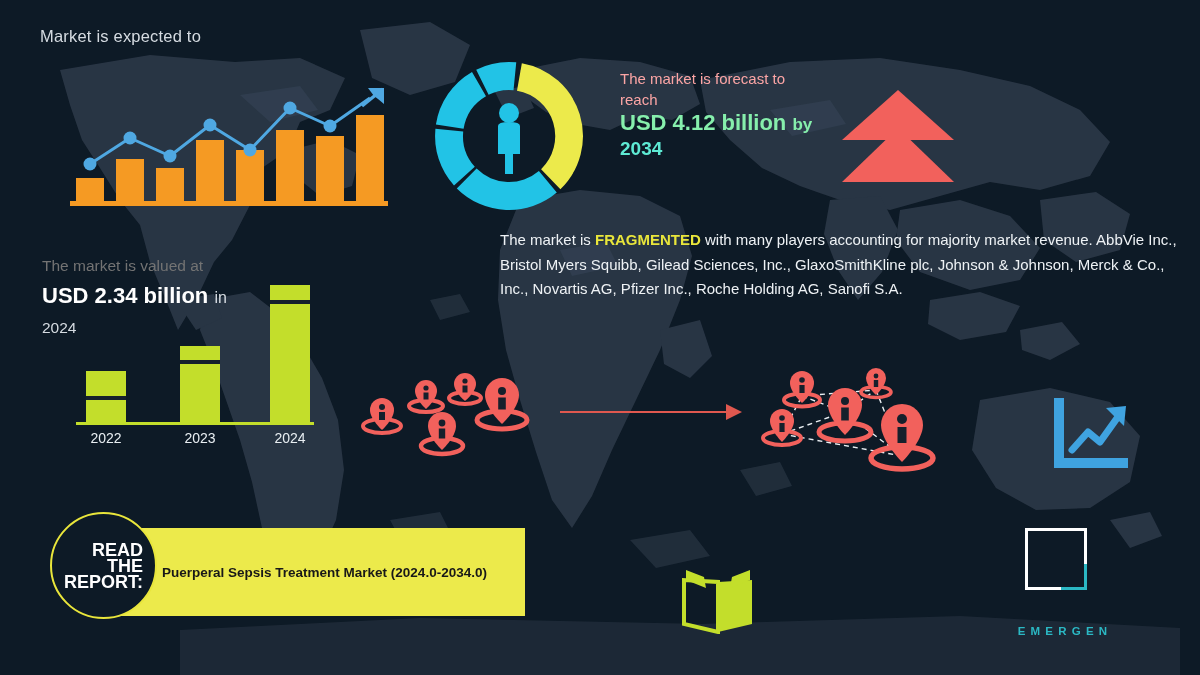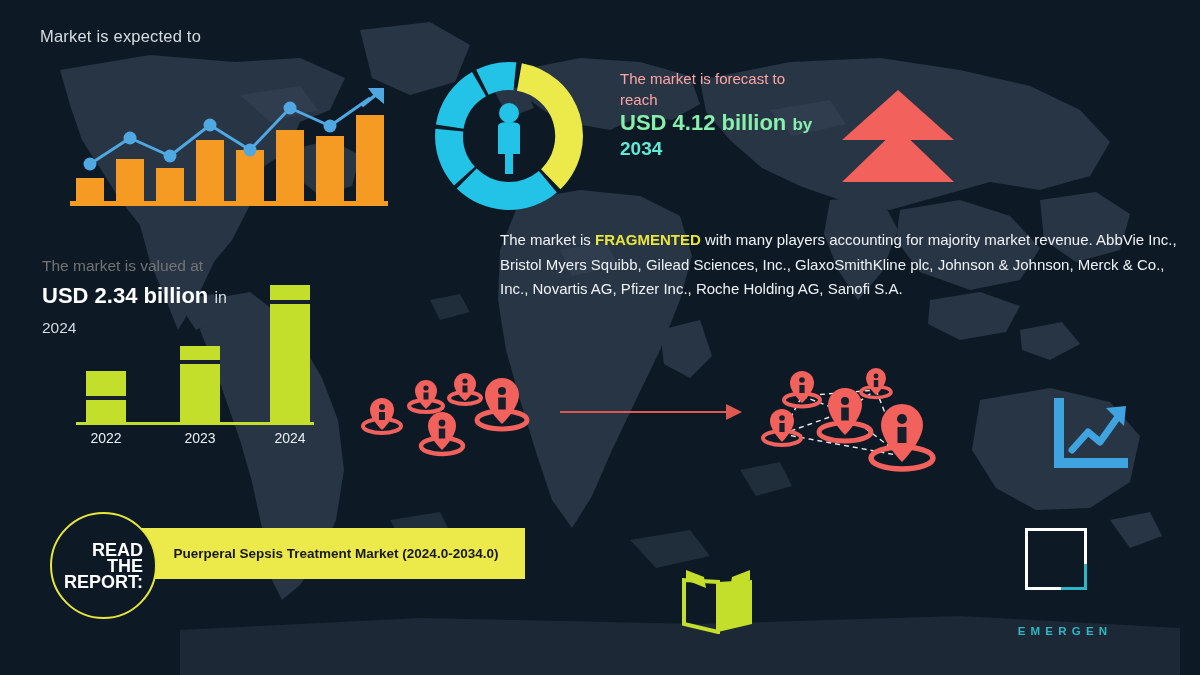--- a/index.html
+++ b/index.html
@@ -46,22 +46,22 @@
   .readcircle{
     left:50px;top:512px;width:103px;height:103px;border-radius:50%;
     background:#0d1a26;border:2.5px solid #e9e63b;
     display:flex;align-items:center;justify-content:center;
     z-index:4;
   }
   .readcircle span{
     font-size:18px;font-weight:bold;color:#ffffff;text-align:right;line-height:16px;
   }
   .readbar{
-    left:100px;top:528px;width:425px;height:51px;background:#ecea4b;z-index:3;
-    display:flex;align-items:center;justify-content:center;
+    left:100px;top:528px;width:425px;height:88px;background:#ecea4b;z-index:3;
+    display:flex;align-items:center;
   }
   .readbar span{
     display:block;margin-left:62px;width:340px;
     font-size:13.5px;font-weight:bold;color:#181818;line-height:25px;
   }
 
   
   .logo{left:985px;top:528px;width:160px;height:112px;}
   .logo-sq{position:absolute;left:40px;top:0;width:62px;height:62px;
            border:3px solid #ffffff;box-sizing:border-box;}

